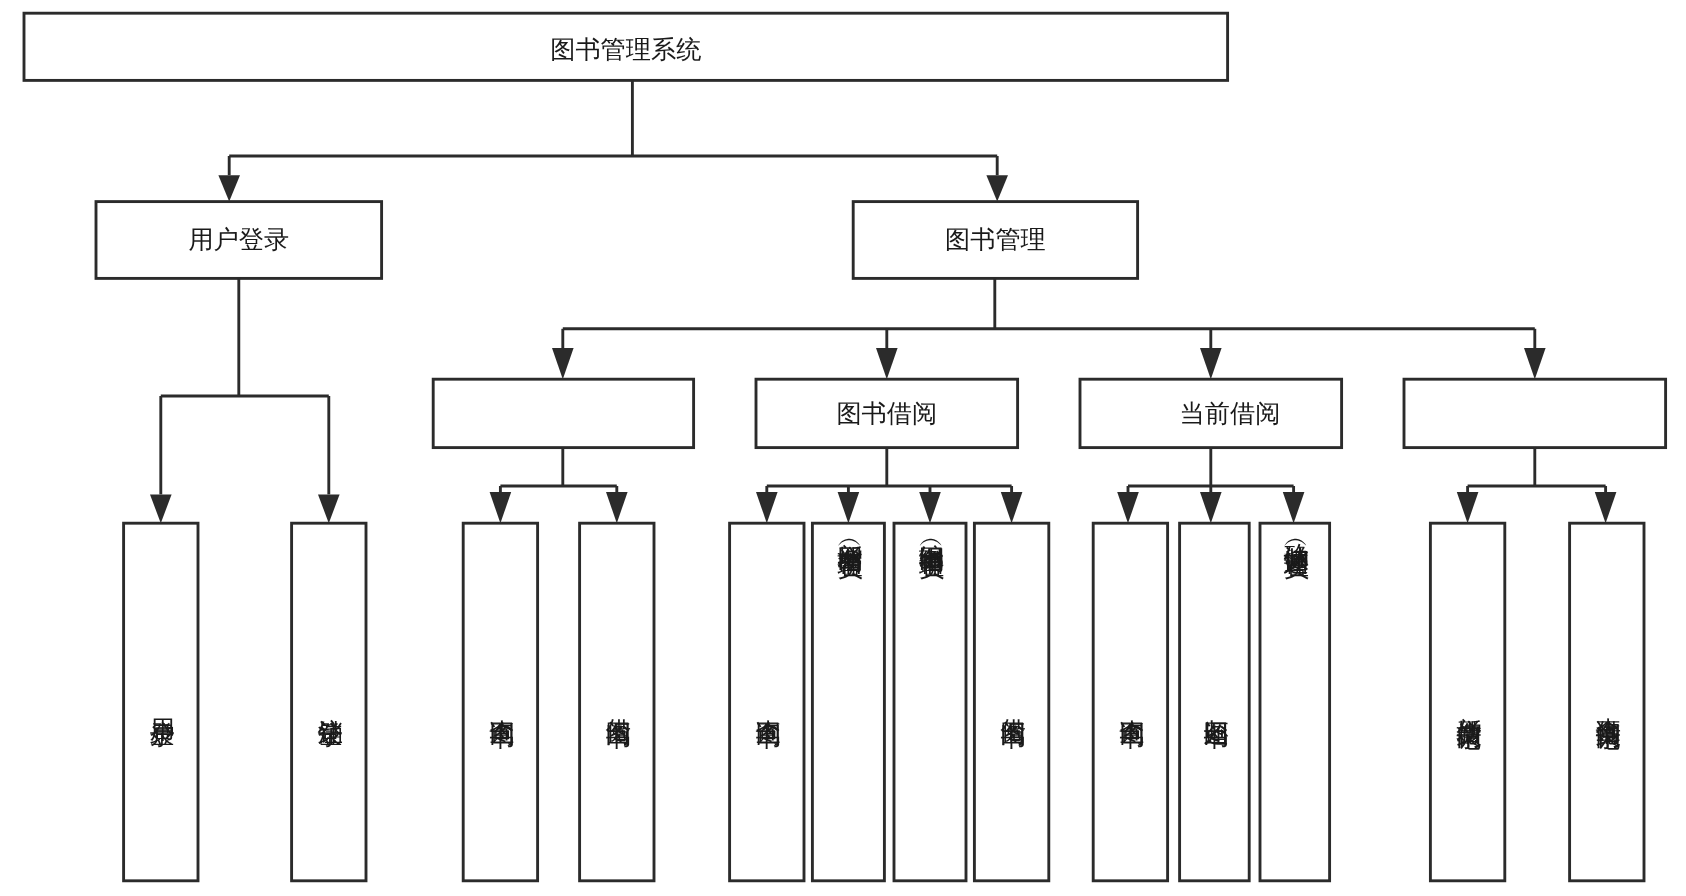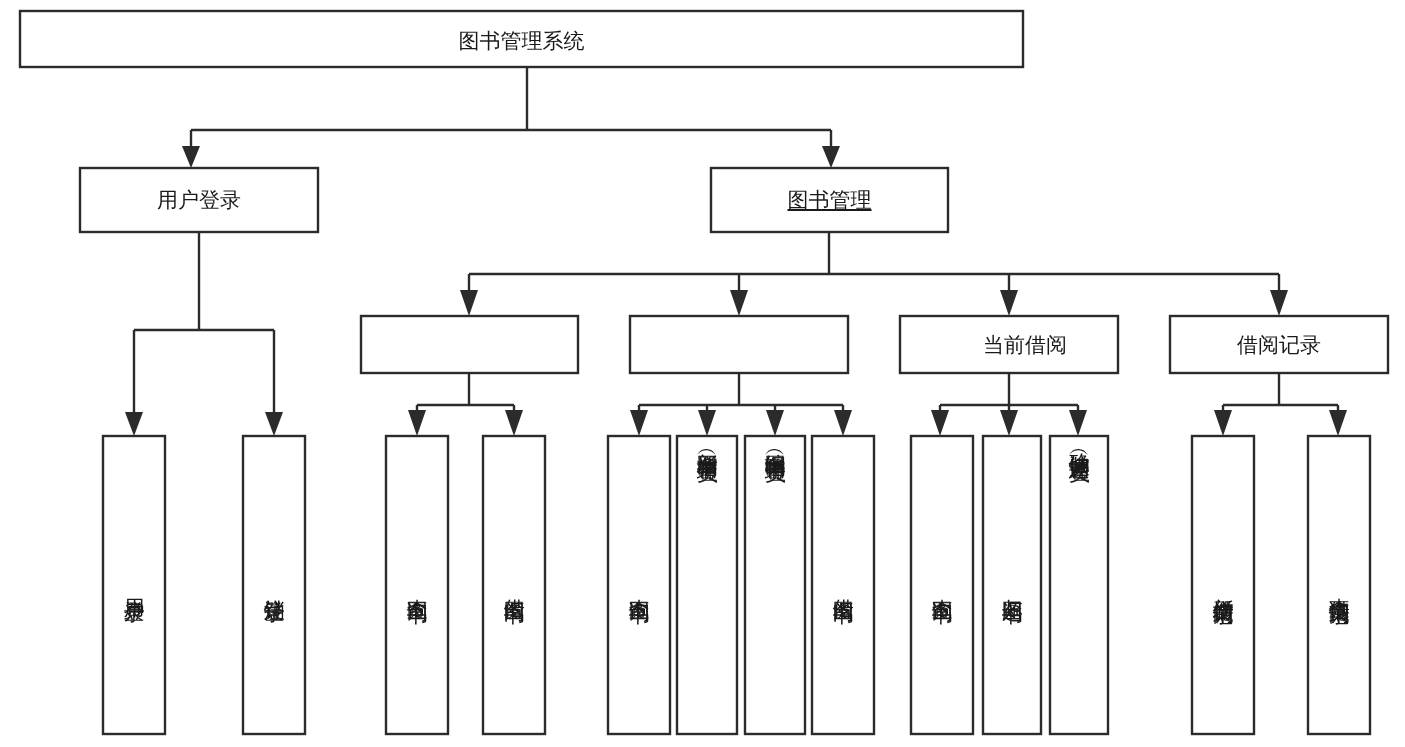--- a/index.html
+++ b/index.html
@@ -172,24 +172,24 @@
     <rect class="node-box" x="1050" y="436" width="58" height="298"></rect>
 
     <rect class="node-box" x="1192" y="436" width="62" height="298"></rect>
     <rect class="node-box" x="1308" y="436" width="62" height="298"></rect>
 
   </svg>
 
   <div class="hlabel-wrap" style="left:20px; top:11px; width:1003px; height:60px;">图书管理系统</div>
 
   <div class="hlabel-wrap" style="left:80px; top:168px; width:238px; height:64px;">用户登录</div>
-  <div class="hlabel-wrap" style="left:711px; top:168px; width:237px; height:64px;text-decoration:underline;">图书管理</div>
-
+  <div class="hlabel-wrap" style="left:711px; top:168px; width:237px; height:64px;">图书管理</div>
+
+  <div class="hlabel-wrap" style="left:630px; top:316px; width:218px; height:57px;">图书借阅</div>
   <div class="hlabel-wrap" style="left:900px; top:316px; width:250px; height:57px;">当前借阅</div>
-  <div class="hlabel-wrap" style="left:1170px; top:316px; width:218px; height:57px;">借阅记录</div>
 
   <div class="vlabel-wrap" style="left:103px; top:436px; width:62px; height:298px;">
     <span>用户登录</span>
   </div>
   <div class="vlabel-wrap" style="left:243px; top:436px; width:62px; height:298px;">
     <span>注销登录</span>
   </div>
 
   <div class="vlabel-wrap" style="left:386px; top:436px; width:62px; height:298px;">
     <span>查询图书</span>

